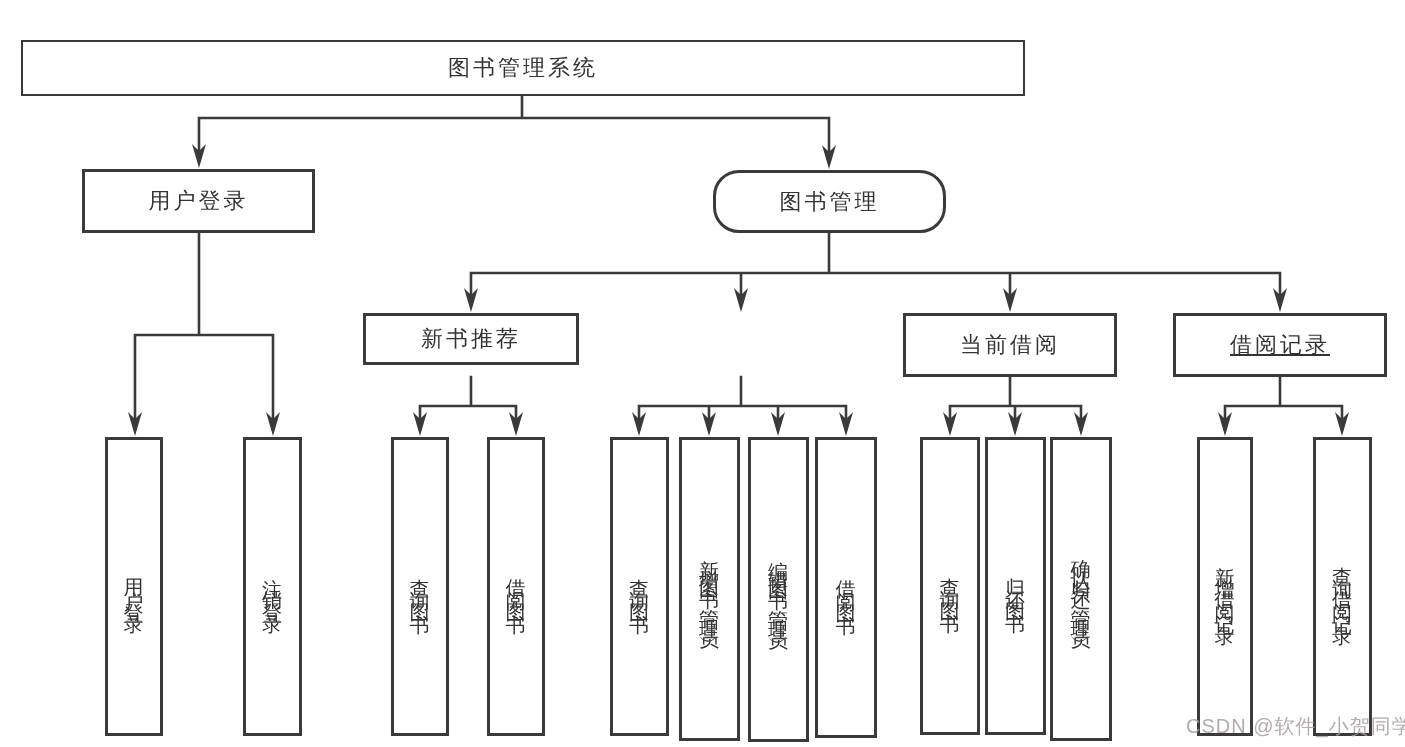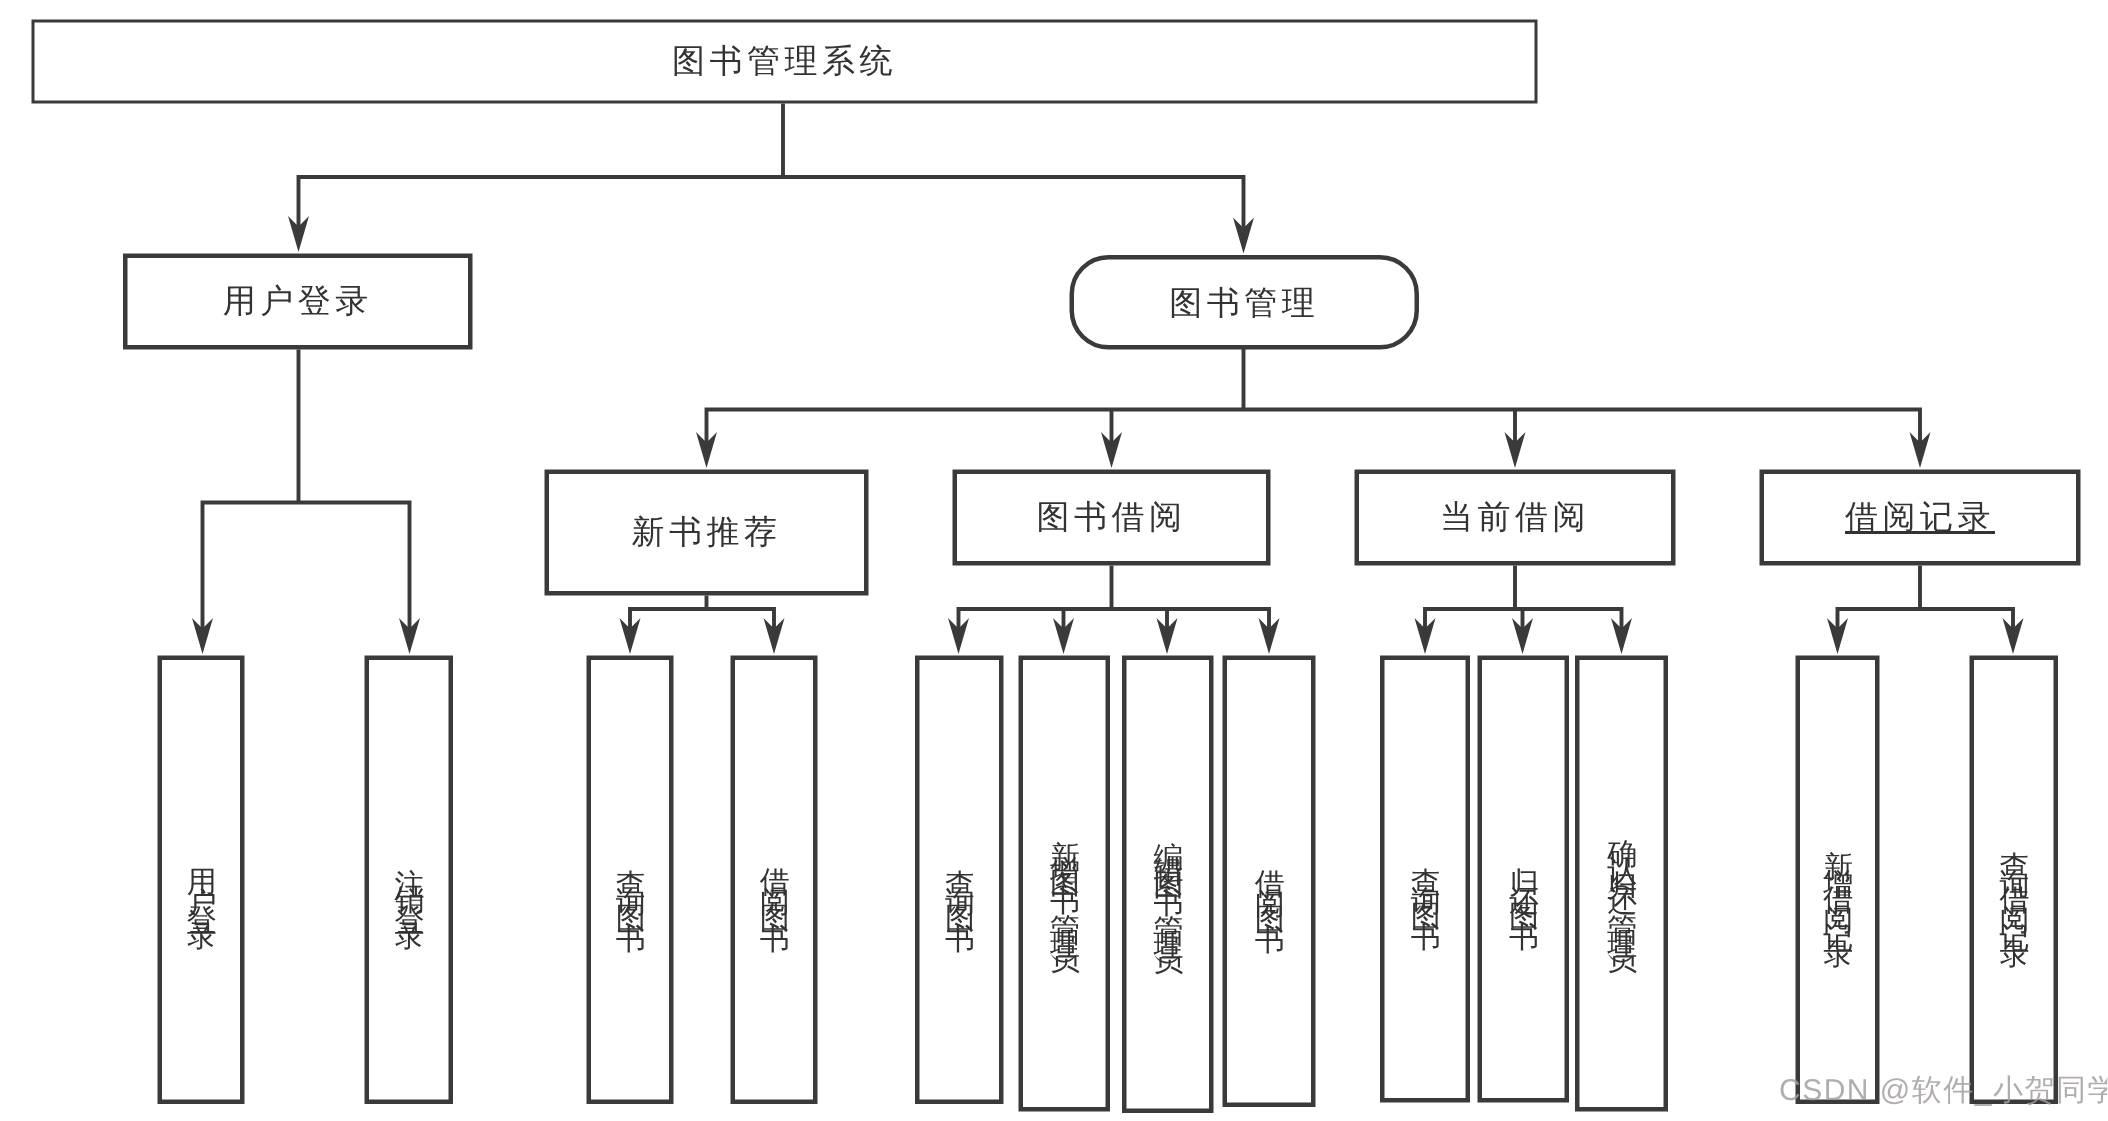--- a/index.html
+++ b/index.html
@@ -26,21 +26,21 @@
   .connectors polygon { fill: #3a3a3a; }
   .box {
     position: absolute;
     box-sizing: border-box;
     border: 3px solid #3a3a3a;
     background: #ffffff;
     display: flex;
     align-items: center;
     justify-content: center;
   }
-  .box.thin { border-width: 2px; }
+  .box.thin { border-width: 2px; margin-top: 27px; }
   .hbox span {
     font-size: 22px;
     letter-spacing: 3px;
     white-space: nowrap;
     color: #333333;
   }
   .vbox span {
     writing-mode: vertical-rl;
     text-orientation: mixed;
     font-size: 20px;
@@ -100,25 +100,22 @@
     <span>图书管理系统</span>
   </div>
 
   <div class="box hbox" style="left:82px; top:169px; width:233px; height:64px;">
     <span>用户登录</span>
   </div>
   <div class="box hbox" style="left:713px; top:170px; width:233px; height:63px;border-radius:26px;">
     <span>图书管理</span>
   </div>
 
-  <div class="box hbox" style="left:363px; top:313px; width:216px; height:84px;align-items:center;">
+  <div class="box hbox" style="left:363px; top:313px; width:216px; height:52px;align-items:center;">
     <span>新书推荐</span>
-  </div>
-  <div class="box hbox" style="left:635px; top:313px; width:212px; height:64px;">
-    <span>图书借阅</span>
   </div>
   <div class="box hbox" style="left:903px; top:313px; width:214px; height:64px;">
     <span>当前借阅</span>
   </div>
   <div class="box hbox" style="left:1173px; top:313px; width:214px; height:64px;text-decoration:underline;">
     <span>借阅记录</span>
   </div>
 
   <div class="box vbox" style="left:105px; top:437px; width:58px; height:299px;">
     <span>用户登录</span>

